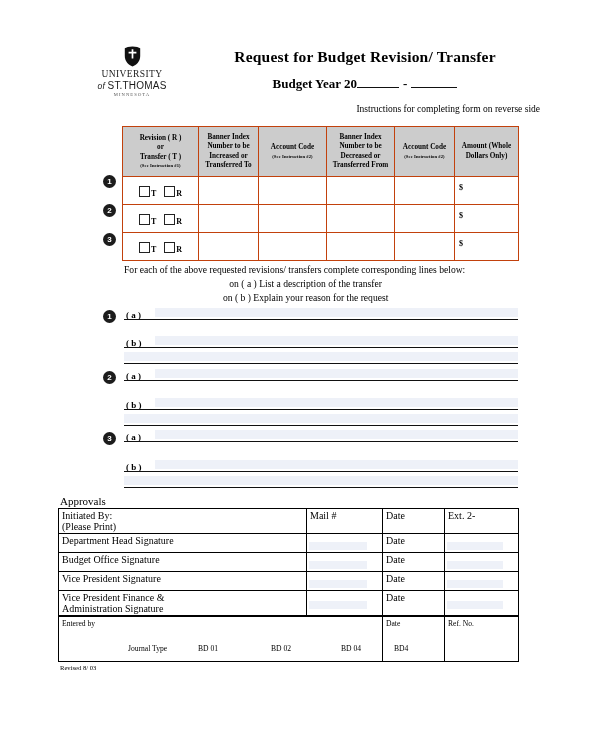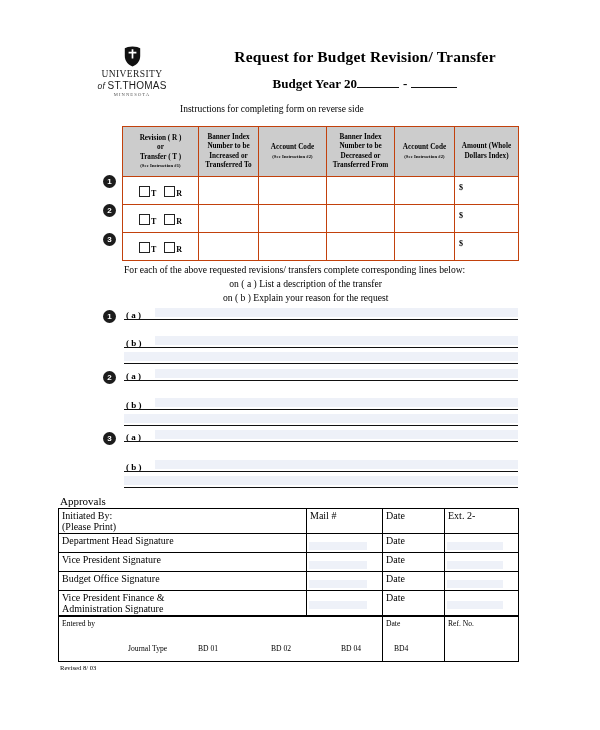--- a/index.html
+++ b/index.html
@@ -92,21 +92,21 @@
     vertical-align: baseline;
   }
   .bl-a { width: 42px; }
   .bl-b { width: 46px; }
   .dash { padding: 0 4px; }
 
   .instructions-note {
     position: absolute;
     left: 180px; top: 104px;
     width: 360px;
-    text-align: left;
+    text-align: right;
     font-size: 9.5px;
   }
 
   
   .grid-wrap {
     position: absolute;
     left: 122px; top: 126px;
     width: 396px;
   }
   table.grid {
@@ -339,21 +339,21 @@
             <span>Number to be</span><br>
             <span>Decreased or</span><br>
             <span>Transferred From</span>
           </th>
           <th>
             <span>Account Code</span>
             <span class="sub">(See Instruction #2)</span>
           </th>
           <th>
             <span>Amount (Whole</span><br>
-            <span>Dollars Index)</span>
+            <span>Dollars Only)</span>
           </th>
         </tr>
       </thead>
       <tbody>
         <tr>
           <td class="cb-cell fill">
             <span class="cbox"></span><span class="cb-lab">T</span><span class="cbox"></span><span class="cb-lab last">R</span>
           </td>
           <td class="fill"></td>
           <td class="fill"></td>
@@ -461,31 +461,31 @@
           <td><span>Department Head Signature</span></td>
           <td>
               <span class="sig-fill" style="width:58px;"></span>
             </td>
           <td><span>Date</span></td>
           <td>
               <span class="sig-fill" style="width:56px;"></span>
             </td>
         </tr>
         <tr class="appr-r">
+          <td><span>Budget Office Signature</span></td>
+          <td>
+              <span class="sig-fill" style="width:58px;"></span>
+            </td>
+          <td><span>Date</span></td>
+          <td>
+              <span class="sig-fill" style="width:56px;"></span>
+            </td>
+        </tr>
+        <tr class="appr-r">
           <td><span>Vice President Signature</span></td>
-          <td>
-              <span class="sig-fill" style="width:58px;"></span>
-            </td>
-          <td><span>Date</span></td>
-          <td>
-              <span class="sig-fill" style="width:56px;"></span>
-            </td>
-        </tr>
-        <tr class="appr-r">
-          <td><span>Budget Office Signature</span></td>
           <td>
               <span class="sig-fill" style="width:58px;"></span>
             </td>
           <td><span>Date</span></td>
           <td>
               <span class="sig-fill" style="width:56px;"></span>
             </td>
         </tr>
         <tr class="appr-r2">
           <td>

